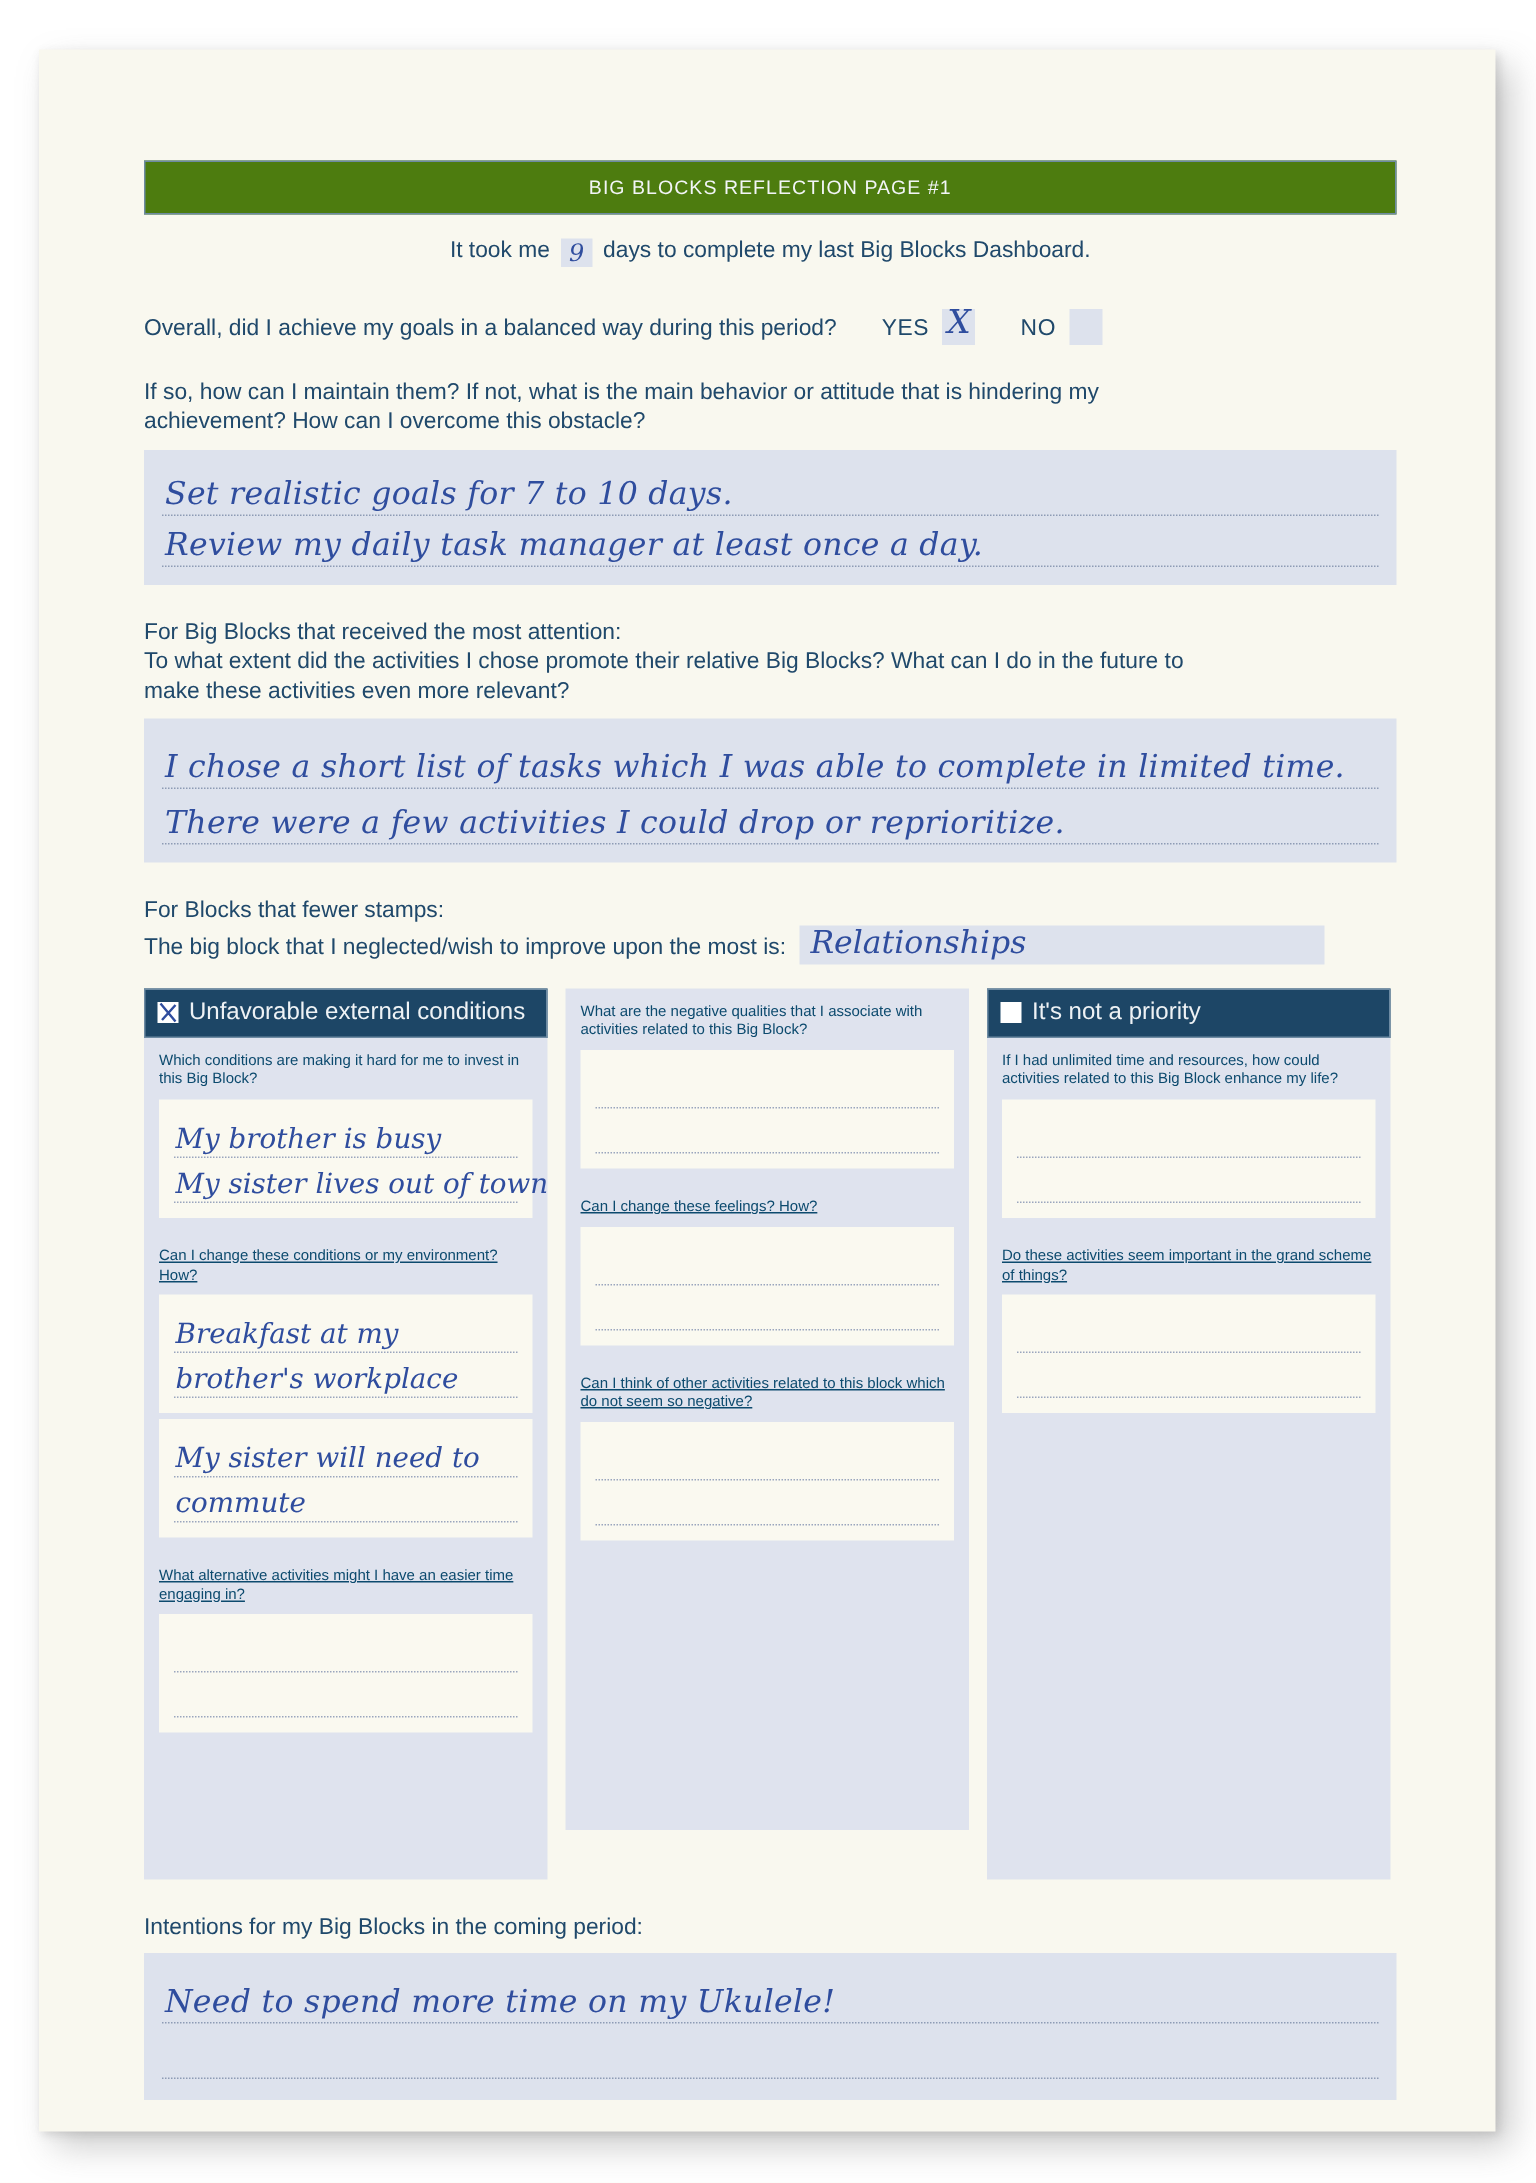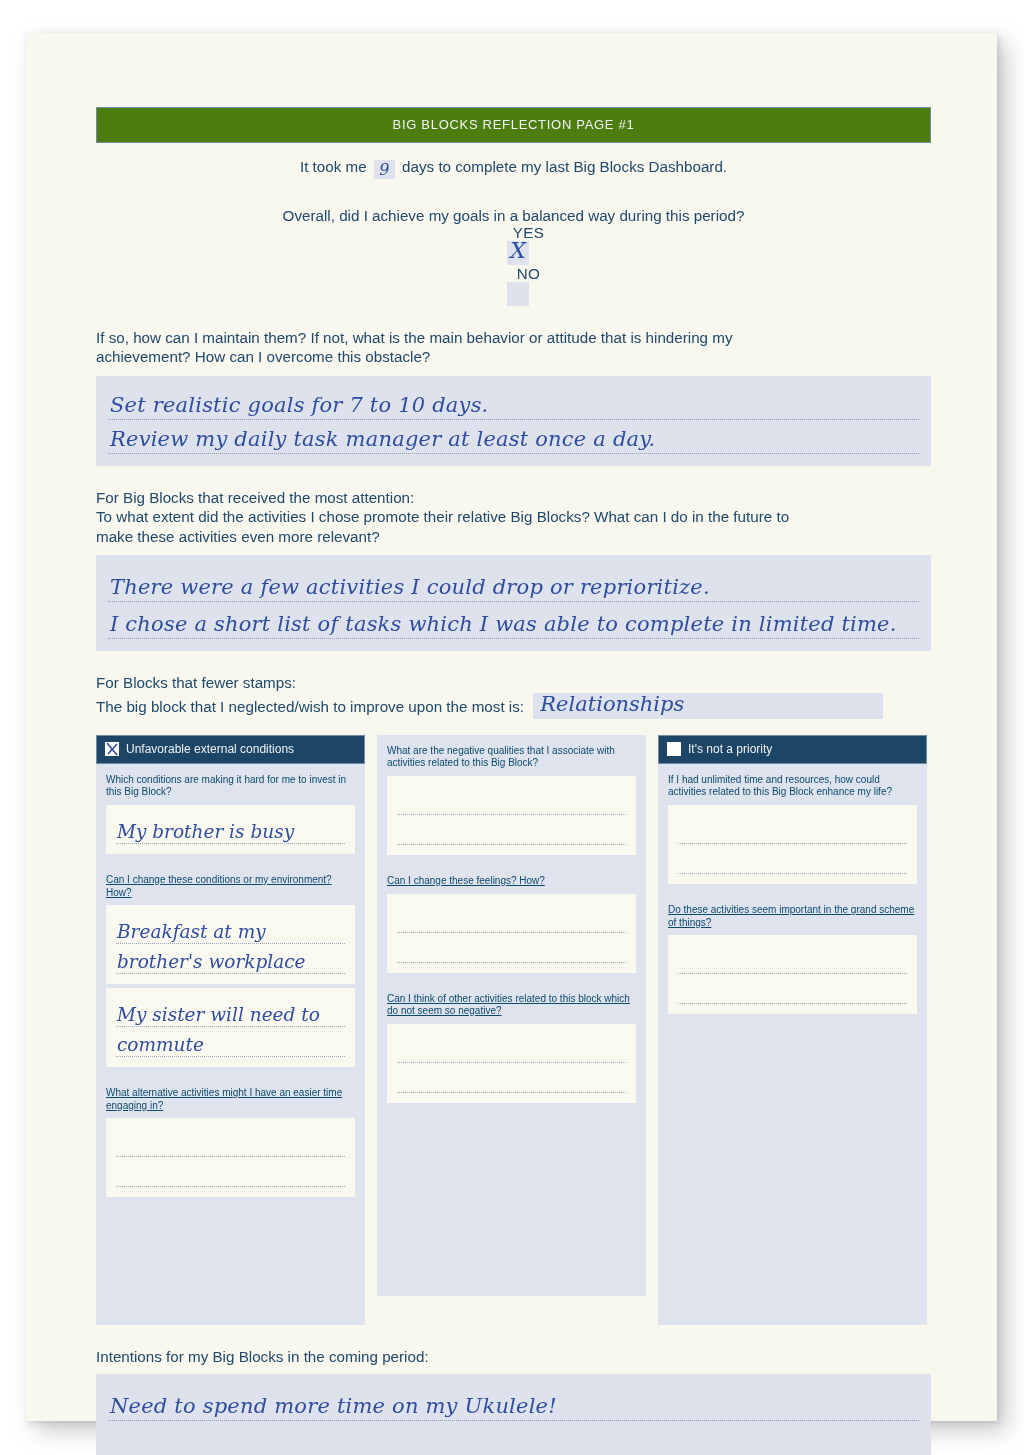--- a/index.html
+++ b/index.html
@@ -74,21 +74,20 @@
   }
   .hand-sm { font-size: 16px; }
 
   
   .yesno-row {
     margin-top: 28px;
     color: #20496b;
     font-size: 15.2px;
     display: flex;
     align-items: center;
-    flex-direction: column;
   }
   .yesno-row .lbl { margin-left: 30px; letter-spacing: .4px; }
   .tickbox {
     display: inline-block;
     width: 22px;
     height: 24px;
     background: #dde2ed;
     margin-left: 9px;
     position: relative;
   }
@@ -154,21 +153,21 @@
     display: flex;
     gap: 12px;
     margin-top: 16px;
     align-items: flex-start;
   }
   .col { width: 269px; }
   .col-head {
     background: #1d4666;
     border: 1px solid #6e8ba3;
     color: #eef2f5;
-    font-size: 12px;
+    font-size: 16px;
     padding: 6px 8px 7px 8px;
     display: flex;
     align-items: center;
     white-space: nowrap;
   }
   .cb {
     width: 14px;
     height: 14px;
     background: #ffffff;
     margin-right: 7px;
@@ -254,24 +253,24 @@
       </div>
     </div>
 
     <div class="prompt">
       <p class="q-text">For Big Blocks that received the most attention:</p>
       <p class="q-text">To what extent did the activities I chose promote their relative Big Blocks? What can I do in the future to</p>
       <p class="q-text">make these activities even more relevant?</p>
     </div>
     <div class="writebox">
       <div class="wline tall">
+        <span class="ink">I chose a short list of tasks which I was able to complete in limited time.</span>
+      </div>
+      <div class="wline tall">
         <span class="ink">There were a few activities I could drop or reprioritize.</span>
-      </div>
-      <div class="wline tall">
-        <span class="ink">I chose a short list of tasks which I was able to complete in limited time.</span>
       </div>
     </div>
 
     <div class="prompt">
       <p class="q-text">For Blocks that fewer stamps:</p>
       <p class="q-text">
         <span>The big block that I neglected/wish to improve upon the most is:</span>
         <span class="inline-answer">
           <span class="ink">Relationships</span>
         </span>
@@ -290,20 +289,23 @@
           </span>
           <span>Unfavorable external conditions</span>
         </div>
         <div class="col-body tall1">
 
           <p class="sub-q">Which conditions are making it hard for me to invest in this Big Block?</p>
           <div class="inner-write">
             <div class="iline">
               <span class="ink">My brother is busy</span>
             </div>
+            <div class="iline">
+              <span class="ink">My sister lives out of town</span>
+            </div>
           </div>
 
           <p class="sub-q spaced">Can I change these conditions or my environment? How?</p>
           <div class="inner-write">
             <div class="iline">
               <span class="ink">Breakfast at my</span>
             </div>
             <div class="iline">
               <span class="ink">brother's workplace</span>
             </div>

